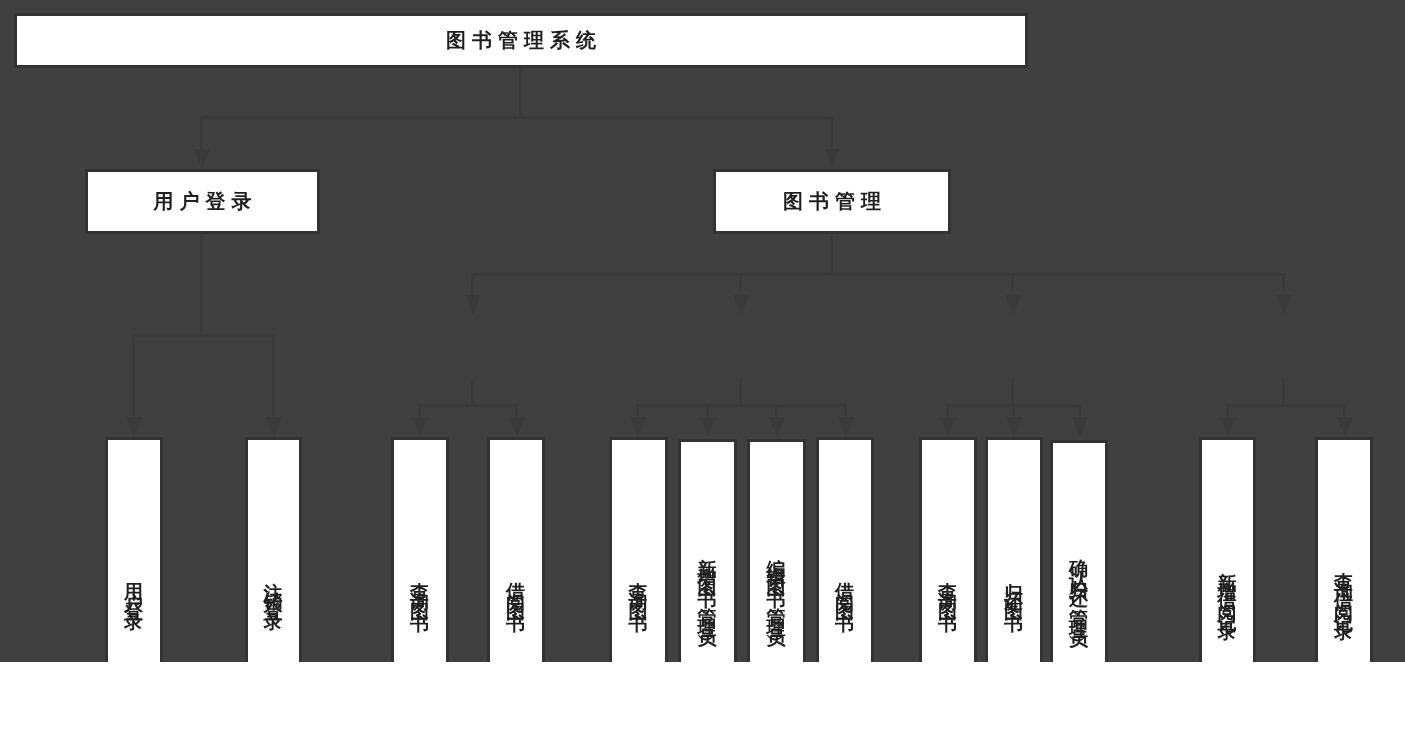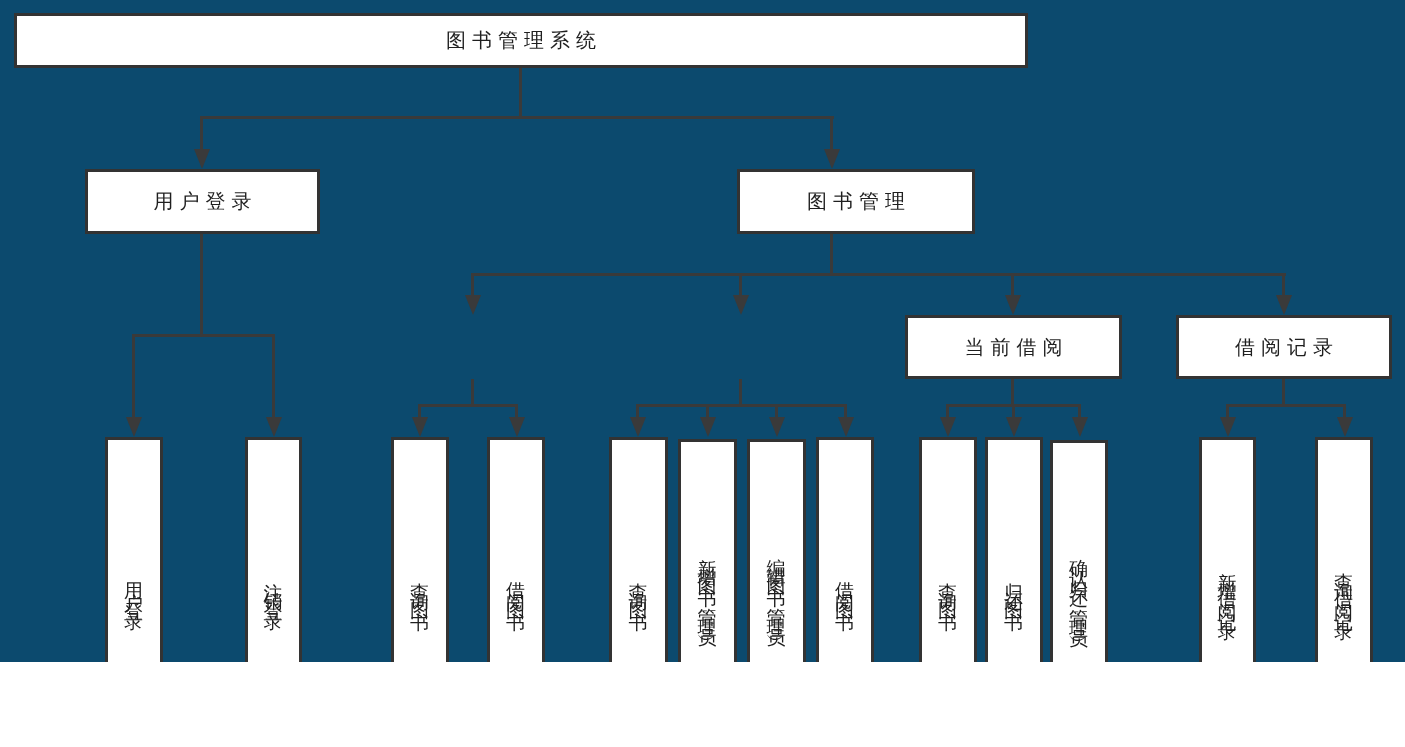--- a/index.html
+++ b/index.html
@@ -1,21 +1,22 @@
 <!DOCTYPE html>
 <html><head>
 <meta charset="utf-8">
 <style>
   html,body { margin:0; padding:0; background:#ffffff; }
   .canvas {
     position:relative;
     width:1405px; height:662px;
-    background:#0c4a6e;
+    background:#404040;
     font-family:"Liberation Sans","DejaVu Sans",sans-serif;
     overflow:hidden;
+    font-weight:bold;
   }
   .box {
     position:absolute;
     box-sizing:border-box;
     border:3px solid #333333;
     background:#ffffff;
     color:#1f1f1f;
     display:flex;
     align-items:center;
     justify-content:center;
@@ -60,42 +61,40 @@
   <div class="box hbox" style="left:14px; top:13px; width:1014px; height:55px;">图书管理系统</div>
 
   <div class="line" style="left:519px; top:68px; width:3px; height:50px;"></div>
   <div class="line" style="left:200px; top:116px; width:634px; height:3px;"></div>
   <div class="line" style="left:200px; top:116px; width:3px; height:36px;"></div>
   <div class="arrow" style="left:194px; top:149px;"></div>
   <div class="line" style="left:830px; top:116px; width:3px; height:36px;"></div>
   <div class="arrow" style="left:824px; top:149px;"></div>
 
   <div class="box hbox" style="left:85px; top:169px; width:235px; height:65px;">用户登录</div>
-  <div class="box hbox" style="left:713px; top:169px; width:238px; height:65px;margin-left:24px;">图书管理</div>
+  <div class="box hbox" style="left:713px; top:169px; width:238px; height:65px;">图书管理</div>
 
   <div class="line" style="left:200px; top:234px; width:3px; height:102px;"></div>
   <div class="line" style="left:132px; top:334px; width:143px; height:3px;"></div>
   <div class="line" style="left:132px; top:334px; width:3px; height:88px;"></div>
   <div class="arrow" style="left:126px; top:417px;"></div>
   <div class="line" style="left:272px; top:334px; width:3px; height:88px;"></div>
   <div class="arrow" style="left:266px; top:417px;"></div>
 
   <div class="line" style="left:830px; top:234px; width:3px; height:41px;"></div>
   <div class="line" style="left:471px; top:273px; width:815px; height:3px;"></div>
   <div class="line" style="left:471px; top:273px; width:3px; height:26px;"></div>
   <div class="arrow" style="left:465px; top:295px;"></div>
   <div class="line" style="left:739px; top:273px; width:3px; height:26px;"></div>
   <div class="arrow" style="left:733px; top:295px;"></div>
   <div class="line" style="left:1011px; top:273px; width:3px; height:26px;"></div>
   <div class="arrow" style="left:1005px; top:295px;"></div>
   <div class="line" style="left:1282px; top:273px; width:3px; height:26px;"></div>
   <div class="arrow" style="left:1276px; top:295px;"></div>
 
-  <div class="box hbox" style="left:905px; top:315px; width:217px; height:64px;">当前借阅</div>
-  <div class="box hbox" style="left:1176px; top:315px; width:216px; height:64px;">借阅记录</div>
 
   <div class="line" style="left:471px; top:379px; width:3px; height:27px;"></div>
   <div class="line" style="left:418px; top:404px; width:100px; height:3px;"></div>
   <div class="line" style="left:418px; top:404px; width:3px; height:18px;"></div>
   <div class="arrow" style="left:412px; top:417px;"></div>
   <div class="line" style="left:515px; top:404px; width:3px; height:18px;"></div>
   <div class="arrow" style="left:509px; top:417px;"></div>
 
   <div class="line" style="left:739px; top:379px; width:3px; height:27px;"></div>
   <div class="line" style="left:636px; top:404px; width:211px; height:3px;"></div>

